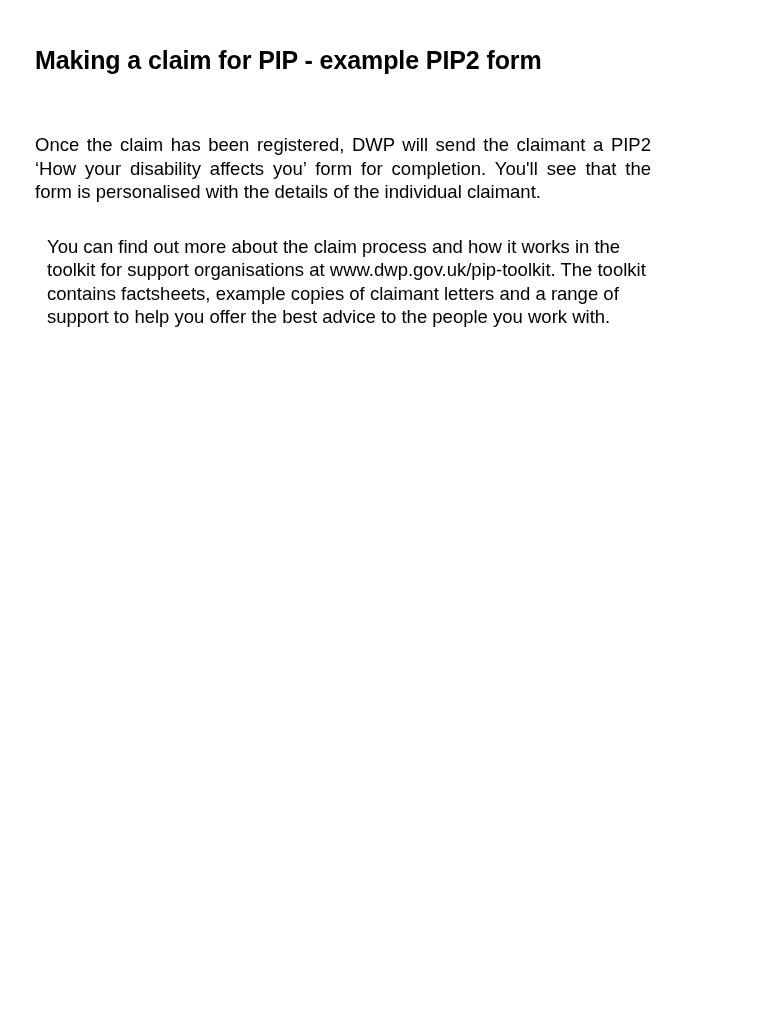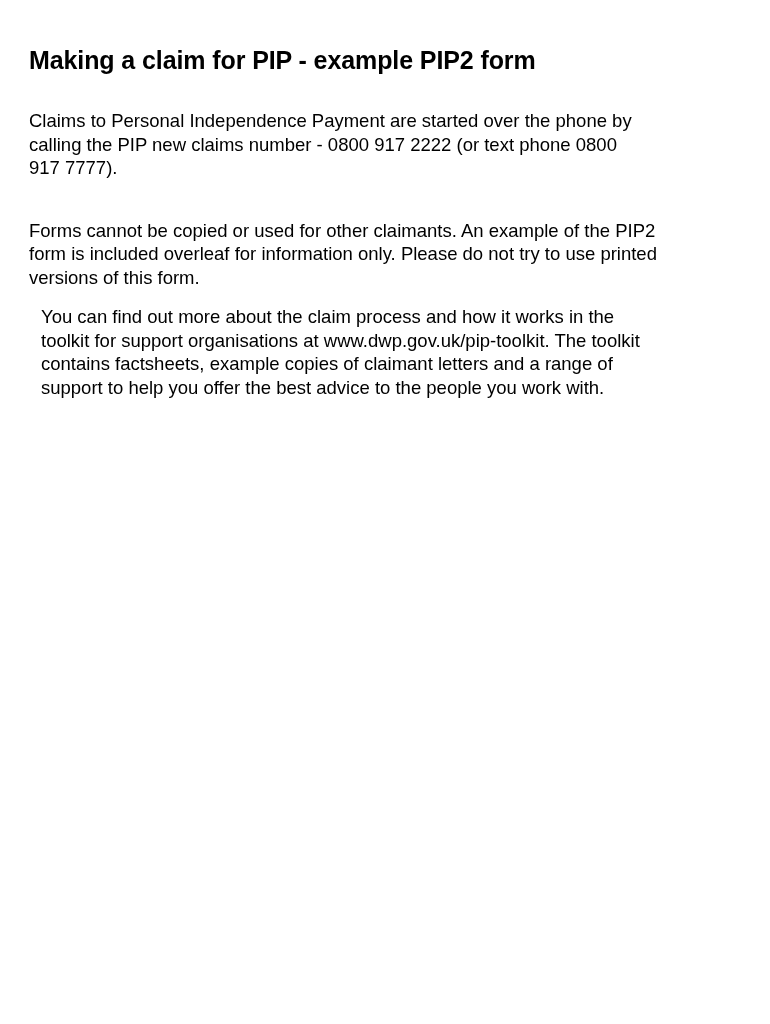--- a/index.html
+++ b/index.html
@@ -12,21 +12,21 @@
     width: 770px;
     height: 1024px;
     background: #ffffff;
     overflow: hidden;
     font-family: "Liberation Sans", sans-serif;
     color: #000000;
     -webkit-font-smoothing: antialiased;
   }
   .content {
     position: absolute;
-    left: 29px;
+    left: 35px;
     top: 45px;
     width: 640px;
   }
   .doc-title {
     font-size: 25px;
     font-weight: bold;
     line-height: 30px;
     letter-spacing: -0.1px;
     margin: 0 0 34px 0;
     color: #000000;
@@ -52,27 +52,26 @@
   .gap-sm { height: 16px; }
 </style>
 </head>
 <body>
 
 <div class="page">
   <div class="content">
 
     <h1 class="doc-title">Making a claim for PIP - example PIP2 form</h1>
 
-    <p class="para w-intro">Claims to Personal Independence Payment are started over the phone by calling the PIP new claims number - 0800 917 2222 (or text phone 0800 917 7777).</p>
 
     <div class="gap-lg"></div>
 
+    <p class="para justify">Once the claim has been registered, DWP will send the claimant a PIP2 ‘How your disability affects you’ form for completion. You'll see that the form is personalised with the details of the individual claimant.</p>
 
     <div class="gap-md"></div>
 
-    <p class="para w-forms">Forms cannot be copied or used for other claimants. An example of the PIP2 form is included overleaf for information only. Please do not try to use printed versions of this form.</p>
 
     <div class="gap-sm"></div>
 
     <p class="para w-toolkit">You can find out more about the claim process and how it works in the toolkit for support organisations at www.dwp.gov.uk/pip-toolkit. The toolkit contains factsheets, example copies of claimant letters and a range of support to help you offer the best advice to the people you work with.</p>
 
   </div>
 </div>
 
 </body></html>

